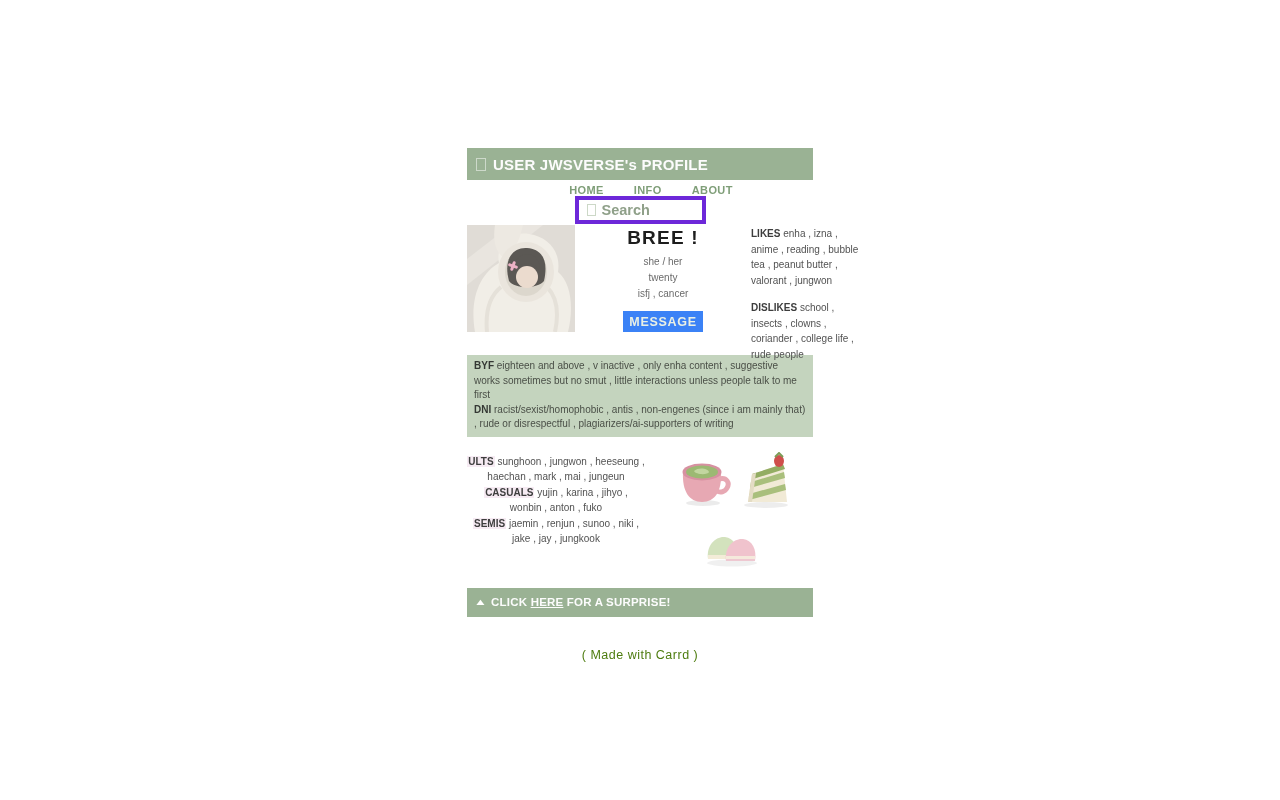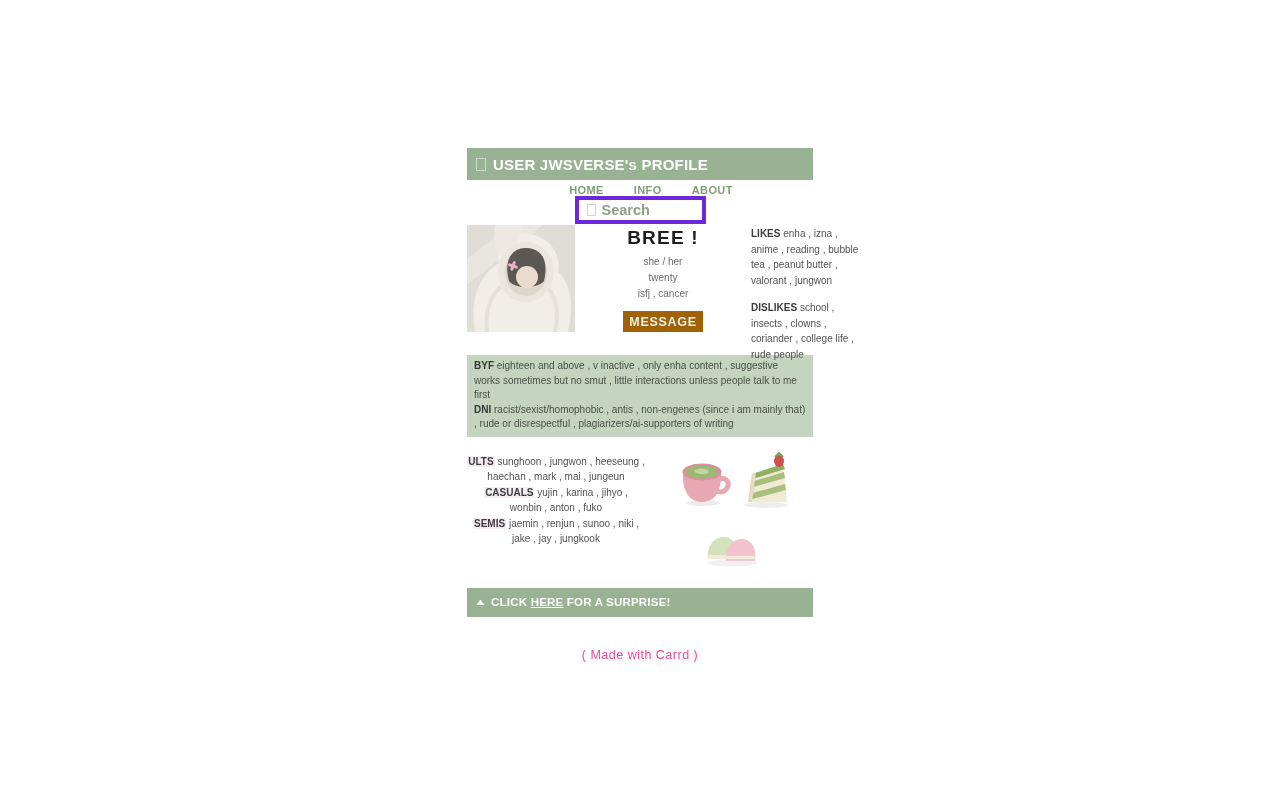--- a/index.html
+++ b/index.html
@@ -40,21 +40,21 @@
 
   .profile { display: flex; margin-top: 13px; height: 107px; gap: 48px; }
   .photo { width: 108px; height: 107px; flex: none; overflow: hidden; }
   .mid { flex: 1; display: flex; flex-direction: column; align-items: center; padding-top: 2px; }
   .mid h1 {
     font-size: 19px; font-weight: 900; color: #1d1d1d;
     letter-spacing: 1.2px; margin-bottom: 5px;
   }
   .sub { font-size: 10px; color: #6b6b6b; line-height: 16px; }
   .msg {
-    margin-top: 9px; width: 80px; height: 26px; background: #a16207;
+    margin-top: 9px; width: 80px; height: 26px; background: #3b82f6;
     color: #e9f0e5; border: none; letter-spacing: 0.7px; cursor: pointer;
     font: 700 12.5px "Liberation Sans", sans-serif;
   }
   .right { width: 116px; flex: none; font-size: 10px; color: #525252; line-height: 15.5px; padding-top: 1px; }
   .right p + p { margin-top: 12px; }
   .right b { color: #3d3d3d; margin-top: 24px; }
 
   .byf {
     margin-top: 23px; background: #c4d4be; padding: 4px 7px 5px;
     font-size: 10px; color: #4a4f47; line-height: 14.5px;
@@ -68,21 +68,21 @@
   .food svg { position: absolute; }
   .svg-matcha { left: 33px; top: 9px; }
   .svg-cake { left: 94px; top: 2px; }
   .svg-mochi { left: 59px; top: 79px; }
 
   .footer { margin-top: 13px; height: 29px; font-size: 11.5px; }
   .ftext { display: inline; }
   .tri { font-size: 9px; margin-right: 6px; color: #ffffff; display: inline-block; transform: scaleX(1.5); }
   .footer a.here { color: inherit; text-decoration: underline; font-weight: bold; cursor: pointer; }
 
-  .credit { margin-top: 31px; text-align: center; font-size: 12.5px; color: #ec4899; letter-spacing: 0.5px; }
+  .credit { margin-top: 31px; text-align: center; font-size: 12.5px; color: #4d7c0f; letter-spacing: 0.5px; }
 </style>
 </head>
 <body>
 
 <div class="col">
 
   <header class="banner">
     <span class="tofu"></span>
     <span>USER JWSVERSE's PROFILE</span>
   </header>

